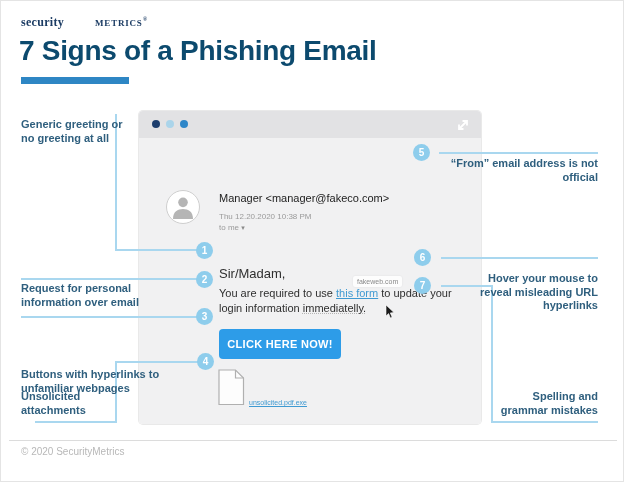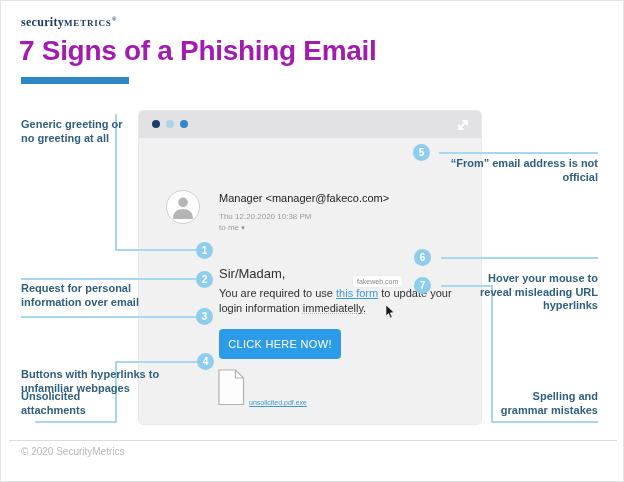--- a/index.html
+++ b/index.html
@@ -6,24 +6,24 @@
   body { font-family: "Liberation Sans", sans-serif; background:#fff; }
   .page {
     position:relative; width:624px; height:482px; background:#ffffff;
     border:1px solid #e4e4e4; overflow:hidden;
   }
 
   
   .logo { position:absolute; left:20px; top:14px; color:#1c3c64;
     font-family:"Liberation Serif", serif; font-weight:700; font-size:12px; }
   .logo .lp1 { letter-spacing:.3px; }
-  .logo .lp2 { text-transform:uppercase; font-size:9px; letter-spacing:.8px; }
+  .logo .lp2 { text-transform:uppercase; font-size:9px; letter-spacing:.8px;margin-left:31px; }
   .logo .lreg { font-size:6px; vertical-align:super; }
   .title { position:absolute; left:18px; top:34px; font-size:28px; font-weight:700;
-    color:#a21caf; letter-spacing:-0.3px; }
+    color:#0c4a6e; letter-spacing:-0.3px; }
   .title-bar { position:absolute; left:20px; top:76px; width:108px; height:7px; background:#2e86c4; }
 
   
   .window { position:absolute; left:138px; top:110px; width:342px; height:313px;
     border-radius:4px; overflow:hidden; z-index:1; box-shadow:0 0 0 1px #e9e9e9; }
   .window-titlebar { position:relative; height:27px; background:#e2e2e4; }
   .dots { position:absolute; left:13px; top:9px; display:flex; gap:6px; }
   .dot { width:8px; height:8px; border-radius:50%; }
   .dot1 { background:#1d3e6d; } .dot2 { background:#aad4ea; } .dot3 { background:#2e86c8; }
   .expand { position:absolute; right:10px; top:6px; width:16px; height:16px; }
@@ -39,21 +39,21 @@
   .greeting { position:absolute; left:80px; top:128px; font-size:13px; color:#2f2f2f; }
   .url-tooltip { position:absolute; left:214px; top:138px; background:#fdfdfd;
     font-size:7px; color:#8a8a8a; padding:2px 4px; border-radius:2px; box-shadow:0 0 2px rgba(0,0,0,.08); }
   .body-text { position:absolute; left:80px; top:148px; width:235px; font-size:11px;
     line-height:15px; color:#2f2f2f; }
   .body-link { color:#3f9ad2; text-decoration:underline; cursor:pointer; }
   .misspelled { text-decoration:underline dotted #b5b5b5; }
   .cursor-icon { position:absolute; left:166px; top:19px; }
 
   .cta { position:absolute; left:80px; top:191px; width:122px; height:30px; background:#2d9ce8;
-    border:none; border-radius:4px; color:#fff; font-weight:400; font-size:11px;
+    border:none; border-radius:4px; color:#fff; font-weight:700; font-size:11px;
     font-family:"Liberation Sans", sans-serif; letter-spacing:.3px; cursor:pointer; }
 
   .file-icon { position:absolute; left:79px; top:231px; }
   .attachment-name { position:absolute; left:110px; top:261px; font-size:7px;
     color:#3f9ad2; text-decoration:underline; cursor:pointer; }
 
   
   .line { position:absolute; background:#a9d7ef; z-index:2; }
   .num-circle { position:absolute; width:17px; height:17px; border-radius:50%;
     background:#8ecdec; color:#fff; font-size:10px; font-weight:700; z-index:3;

